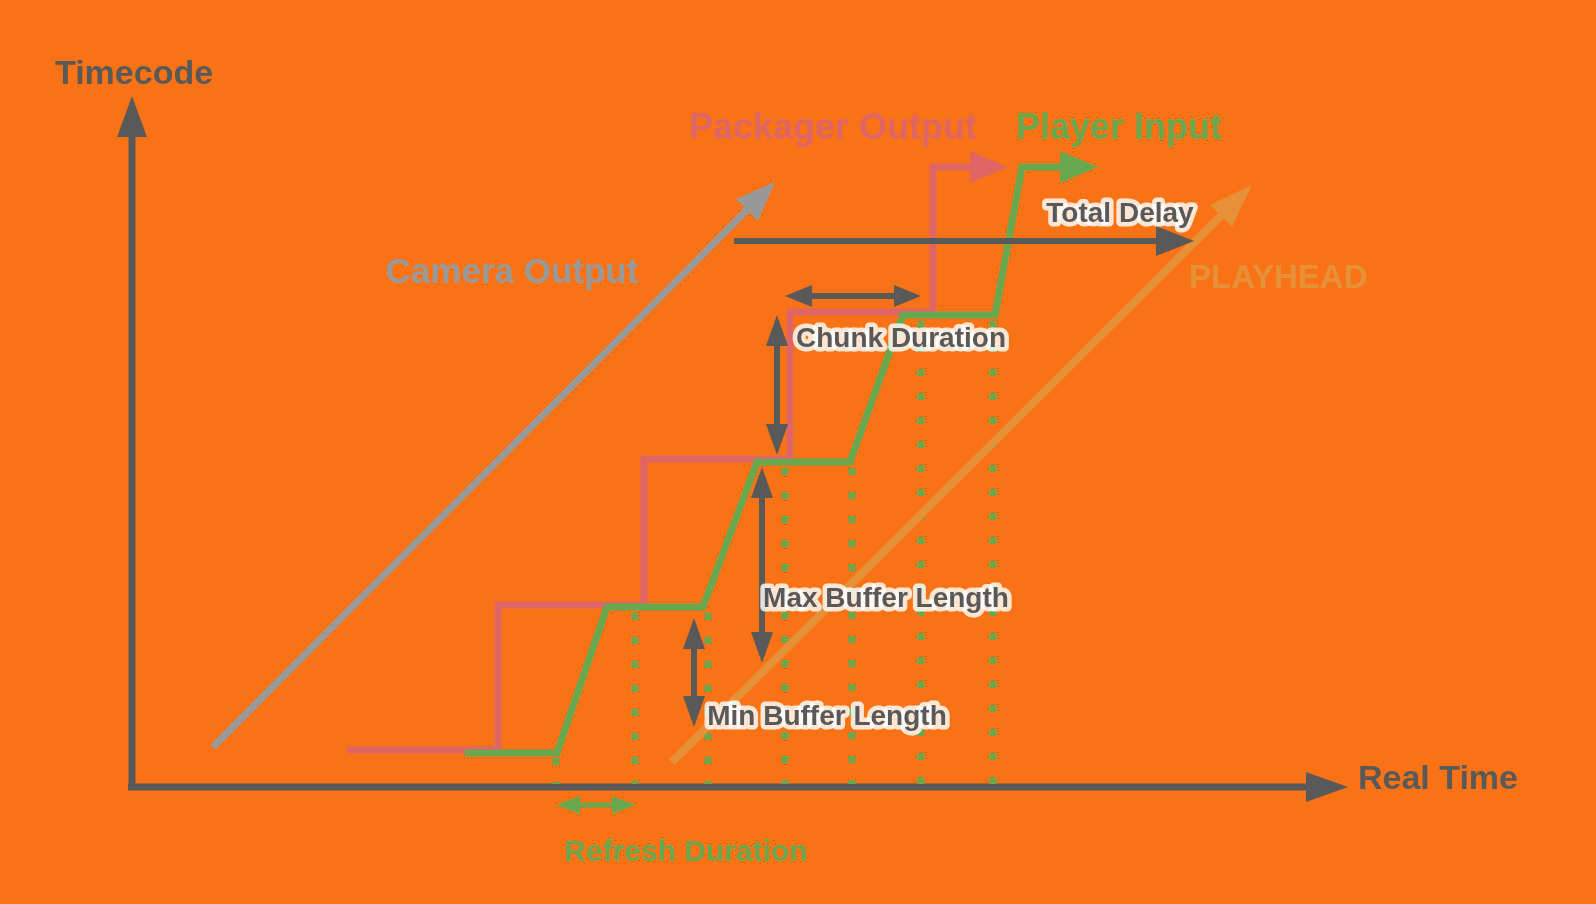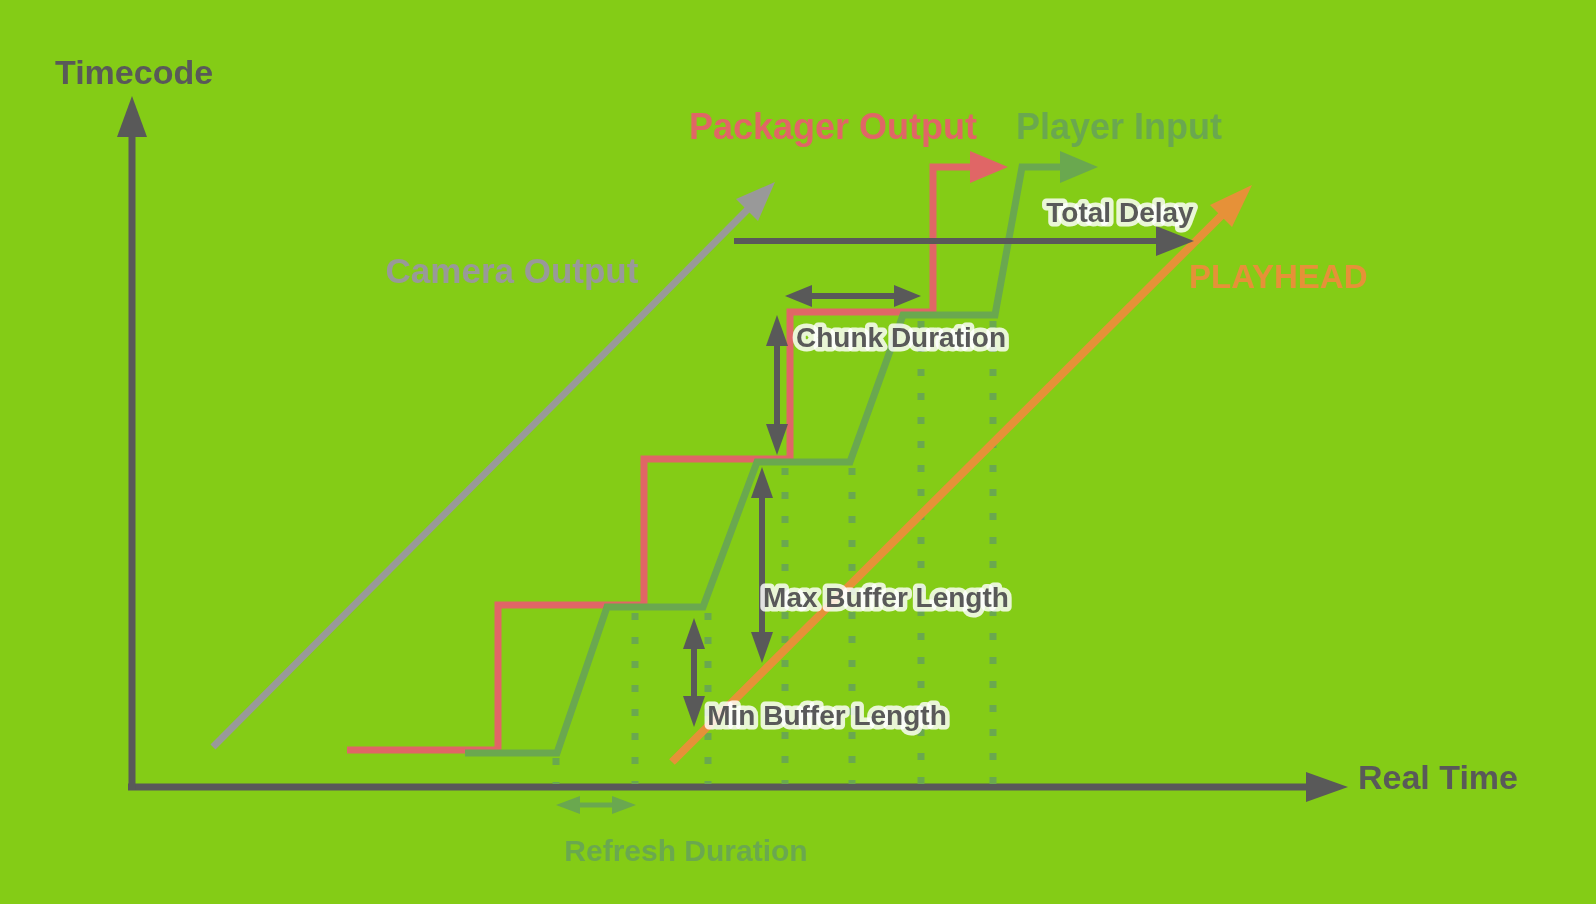--- a/index.html
+++ b/index.html
@@ -1,19 +1,19 @@
 <!DOCTYPE html>
 <html style="--axis: #595959; --camera: #999999; --packager: #e06666; --player: #6aa84f; --playhead: #e69138;"><head>
 <meta charset="utf-8">
 <style>
   html,body{margin:0;padding:0;background:#ffffff;}
   .canvas{
     position:relative;
     width:1596px;height:904px;
-    background:#84cc16;
+    background:#f97316;
     overflow:hidden;
     font-family:"Liberation Sans","DejaVu Sans",sans-serif;
     text-align:center;
   }
   svg{display:block;}
   svg text{
     font-family:"Liberation Sans","DejaVu Sans",sans-serif;
     font-weight:bold;
   }
   .axis-line{stroke:var(--axis);stroke-width:7;fill:none;}

